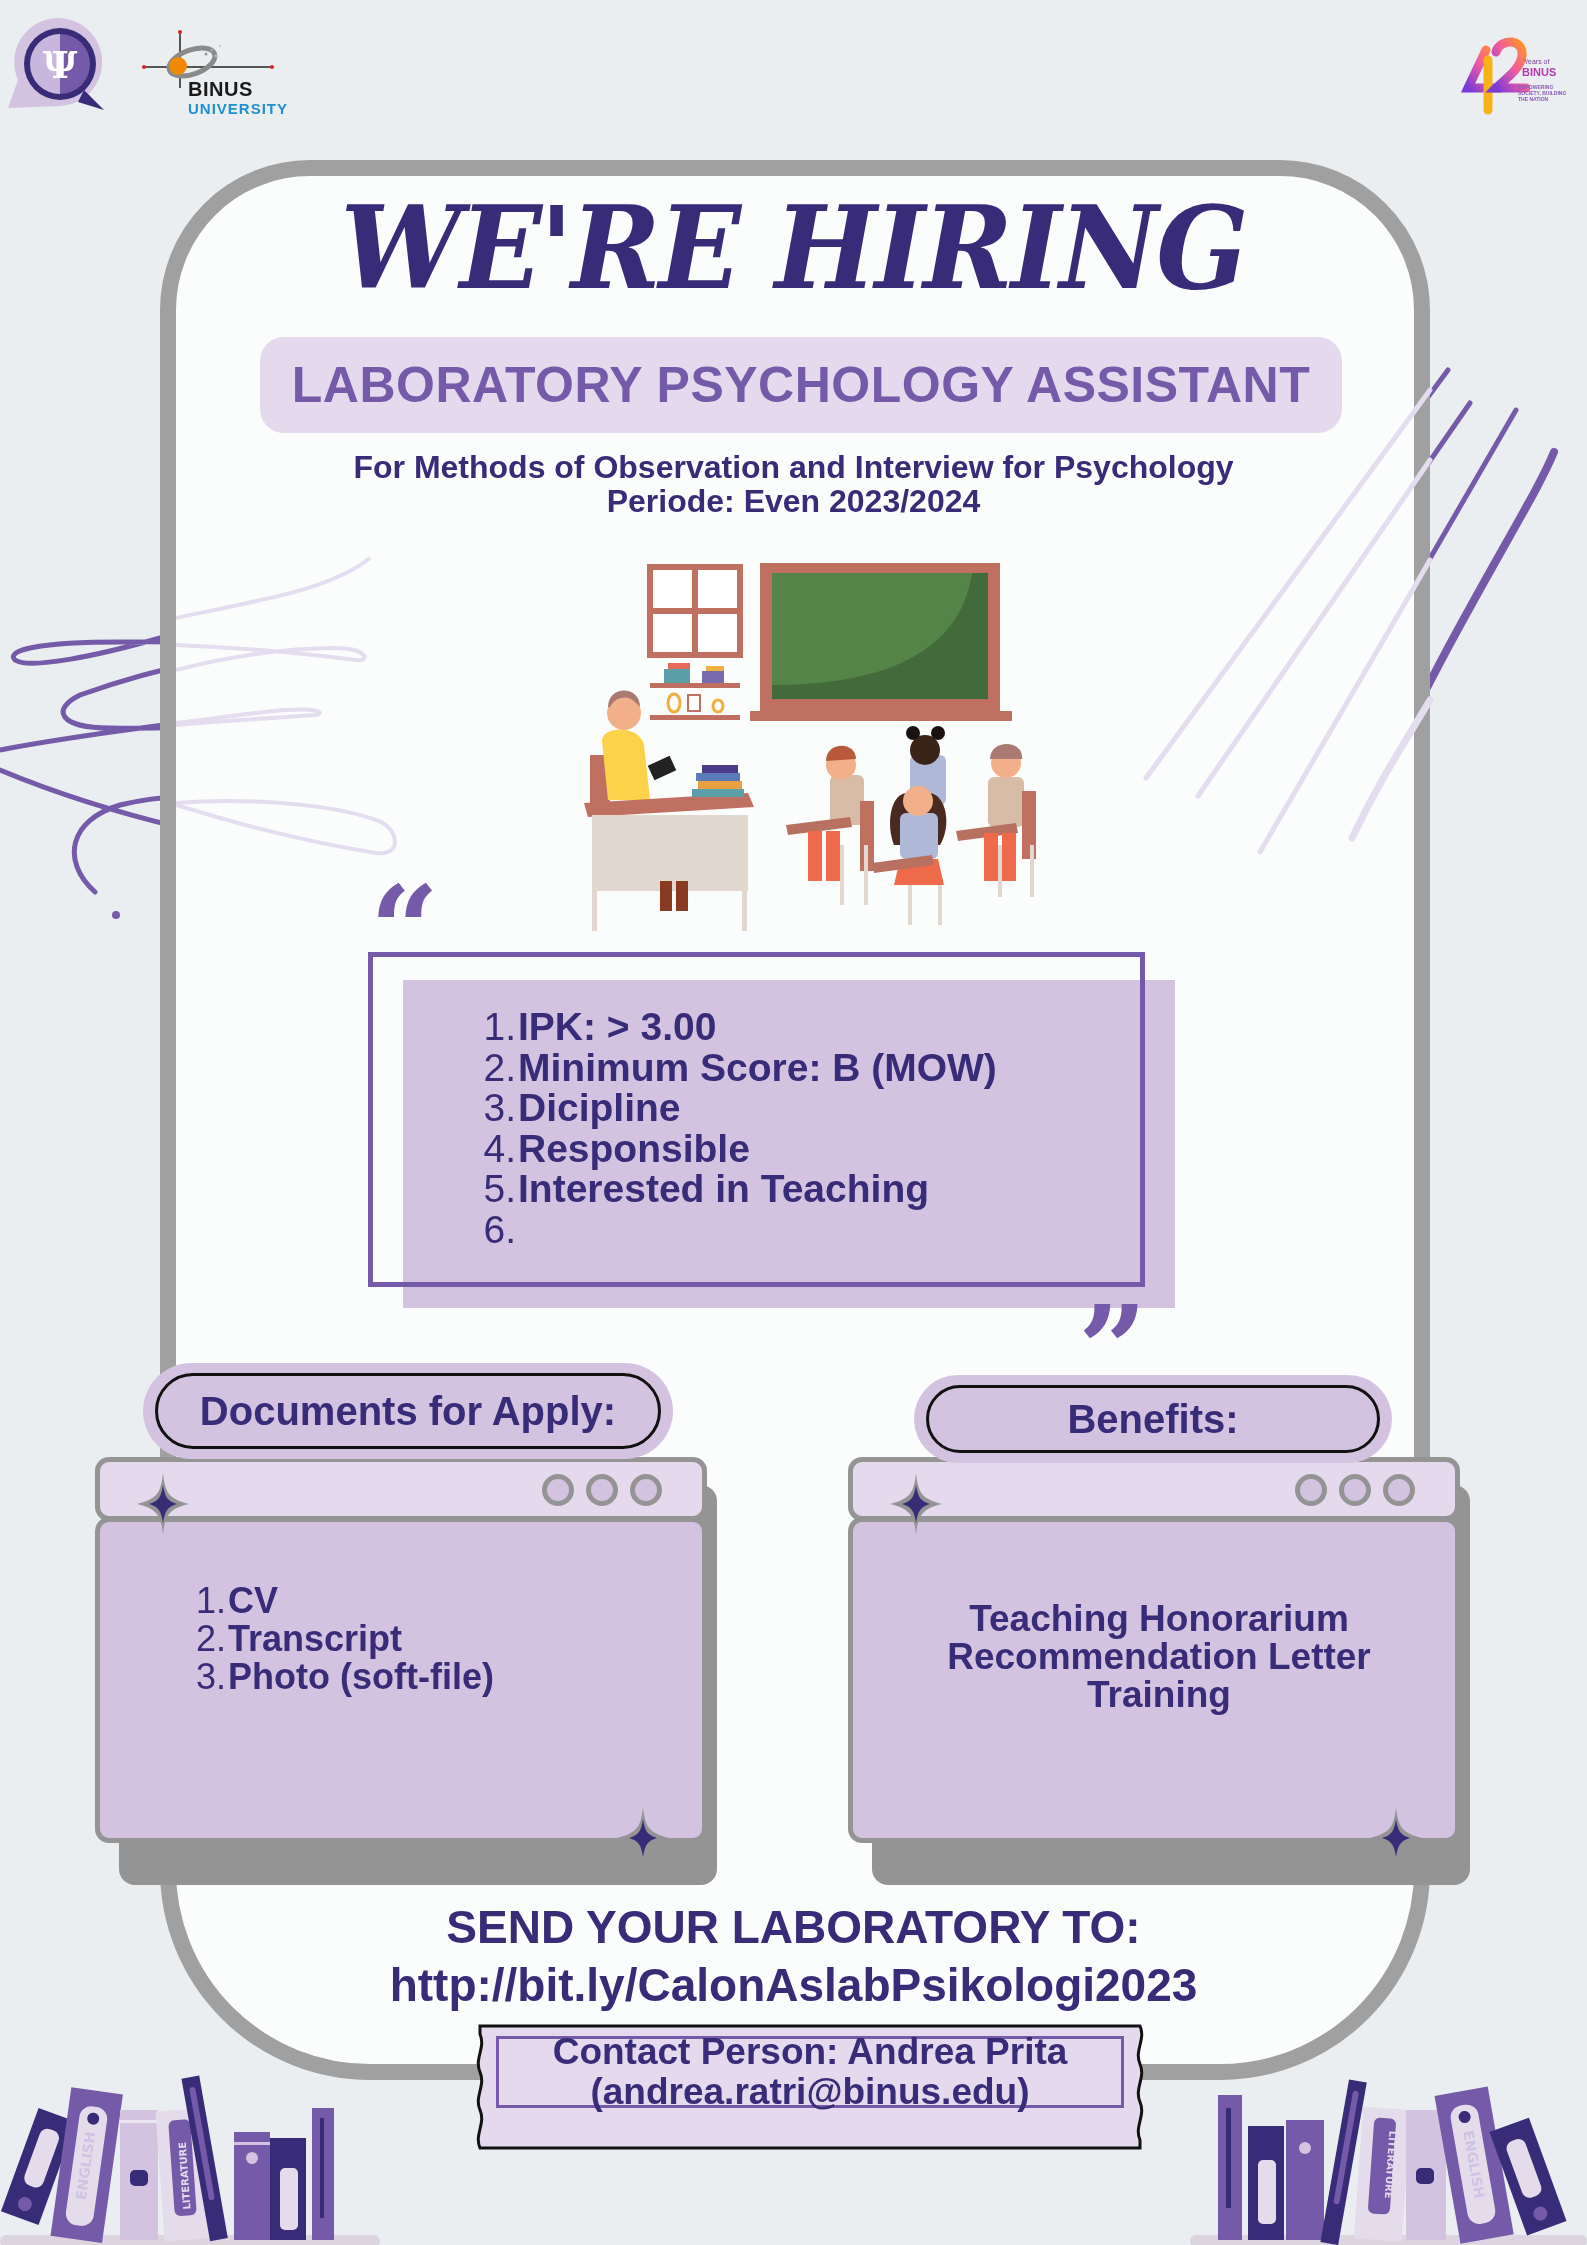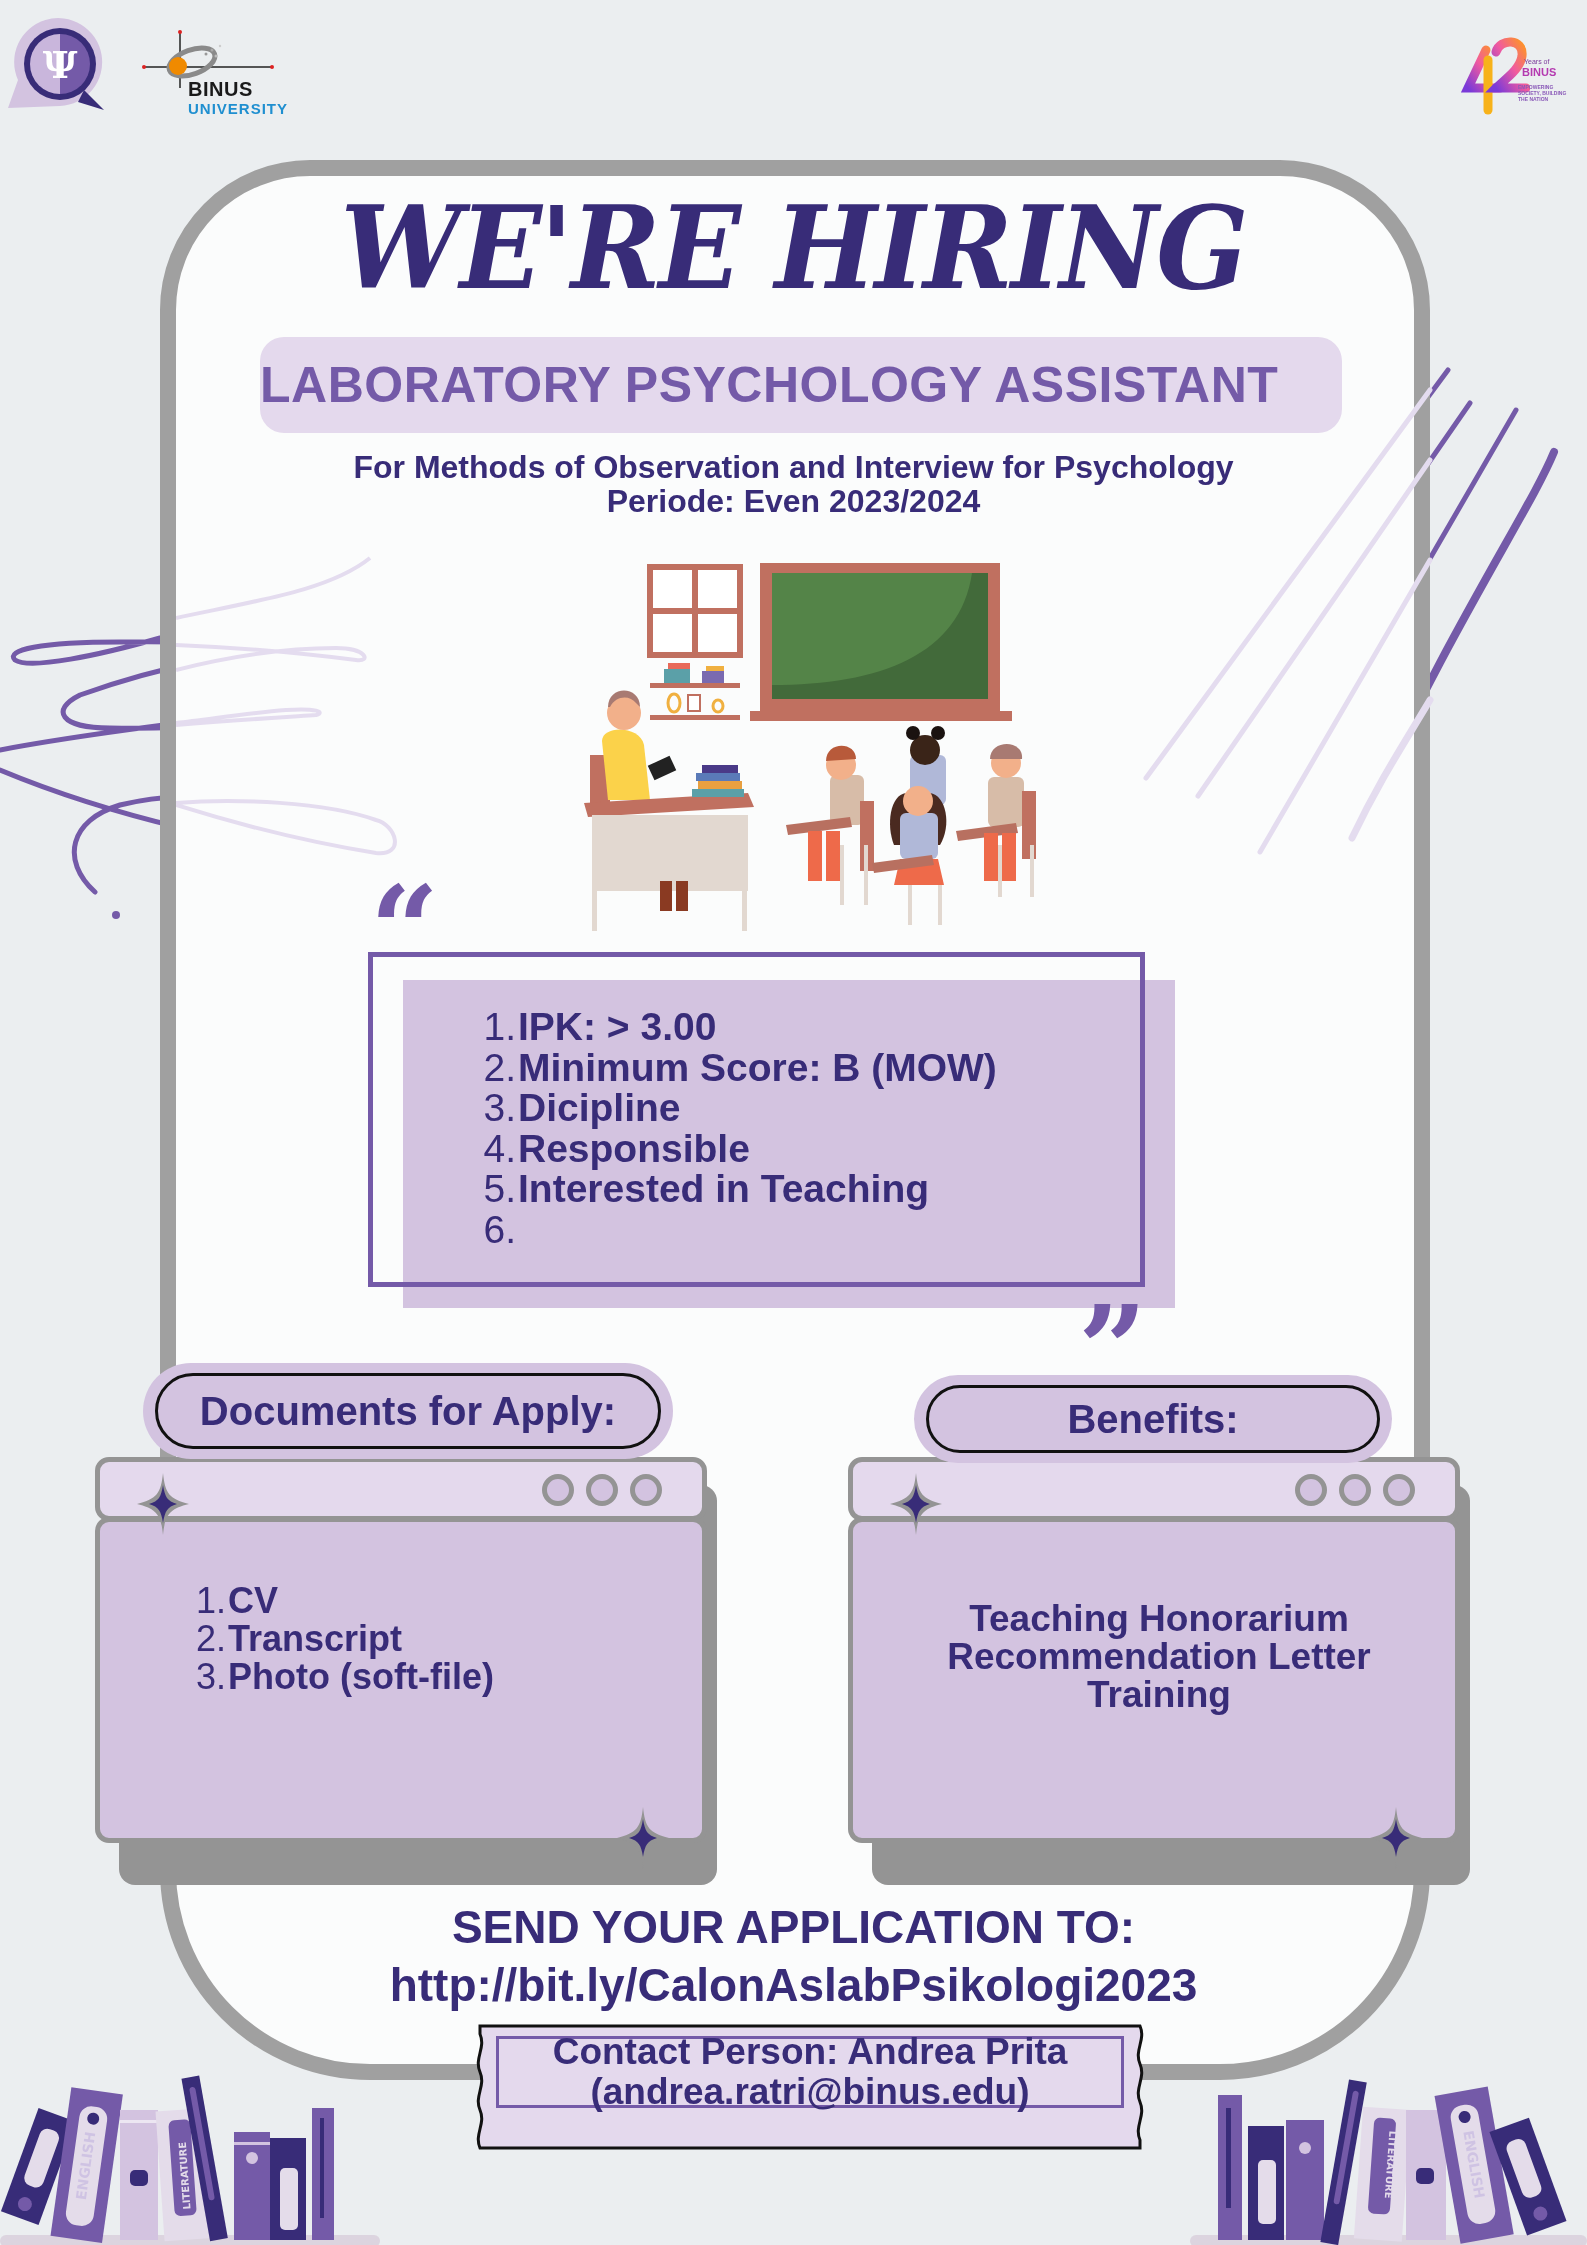--- a/index.html
+++ b/index.html
@@ -34,21 +34,21 @@
   .title {
     left: 0; width: 1587px; top: 185px; text-align: center;
     font-family: "DejaVu Serif", "Liberation Serif", serif;
     font-style: italic; font-weight: 700;
     font-size: 108px; letter-spacing: -2px; color: #382c78;
     transform: scaleY(1.05);
   }
   .role-pill {
     left: 260px; top: 337px; width: 1082px; height: 96px;
     background: #e4d9ed; border-radius: 24px;
-    display: flex; align-items: center; justify-content: flex-start;
+    display: flex; align-items: center; justify-content: center;
   }
   .role-pill span { font-size: 50px; font-weight: 700; color: #745aa8; letter-spacing: 0.5px; }
   .subtitle {
     left: 0; width: 1587px; top: 450px; text-align: center;
     font-size: 32px; font-weight: 700; line-height: 34px; color: #382c78;
   }
 
   
   .illustration { left: 560px; top: 545px; width: 490px; height: 400px; }
 
@@ -364,21 +364,21 @@
   <svg class="sparkle" style="left:522px;top:462px;" viewBox="0 0 52 62">
     <path d="M26 0 C 28 20, 32 26, 52 31 C 32 36, 28 42, 26 62 C 24 42, 20 36, 0 31 C 20 26, 24 20, 26 0 Z" fill="#949494"></path>
     <path d="M26 12 C 28 24, 30 28, 40 31 C 30 34, 28 38, 26 50 C 24 38, 22 34, 12 31 C 22 28, 24 24, 26 12 Z" fill="#382c78"></path>
   </svg>
   <div class="header-pill" style="left:66px;top:30px;width:478px;height:88px;">
     <div class="inner">Benefits:</div>
   </div>
 </div>
 
 <div class="abs cta">
-  <div>SEND YOUR APPLICATION TO:</div>
+  <div>SEND YOUR LABORATORY TO:</div>
   <div>http://bit.ly/CalonAslabPsikologi2023</div>
 </div>
 
 <div class="abs contact-box">
   <svg class="abs" style="left:0;top:0;" width="680" height="135" viewBox="0 0 680 135">
     <path d="M10 6 L 670 6 C 676 20, 664 30, 670 44 C 676 58, 664 68, 670 82 C 676 96, 664 106, 670 120 L 670 128 L 10 128 C 4 114, 16 104, 10 90 C 4 76, 16 66, 10 52 C 4 38, 16 28, 10 14 Z" fill="#e4d9ed" stroke="#111" stroke-width="3"></path>
   </svg>
   <div class="contact-inner">
     <div>Contact Person: Andrea Prita</div>
     <div>(andrea.ratri@binus.edu)</div>

